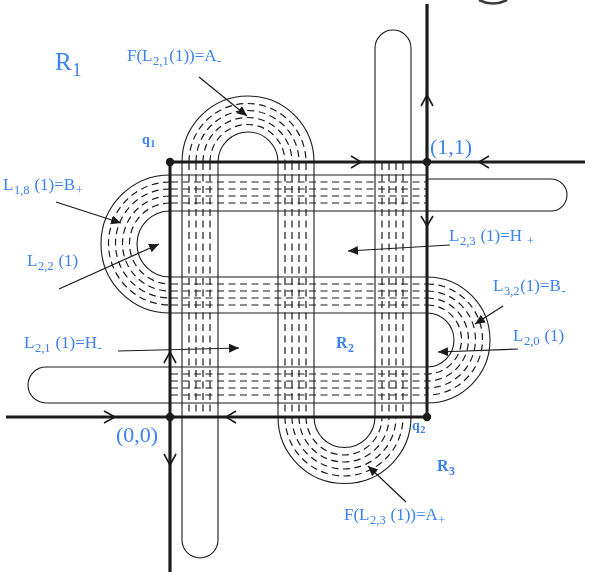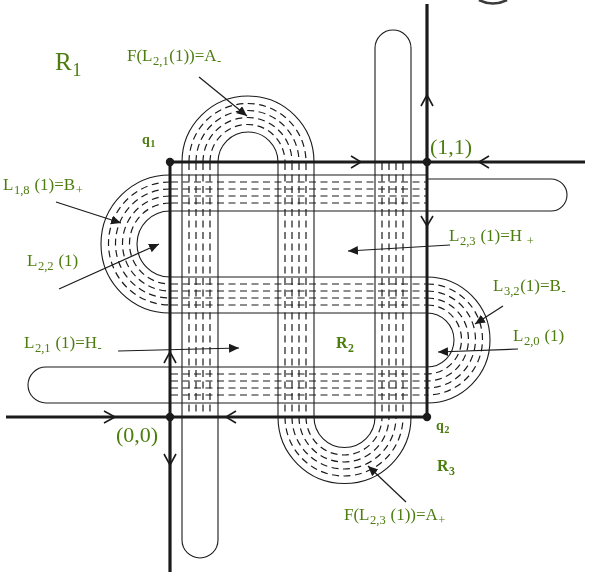--- a/index.html
+++ b/index.html
@@ -1,19 +1,19 @@
 <!DOCTYPE html>
 <html><head>
 <meta charset="utf-8">
 <style>
   html,body{margin:0;padding:0;background:#ffffff;}
   #figure{position:relative;width:606px;height:577px;background:#ffffff;overflow:hidden;
           font-family:"Liberation Serif","DejaVu Serif",serif;color:#141414;}
   #figure svg{position:absolute;left:0;top:0;}
-  .lbl{position:absolute;white-space:nowrap;font-size:17px;line-height:1.05;color:#4d7c0f;}
+  .lbl{position:absolute;white-space:nowrap;font-size:17px;line-height:1.05;color:#3b82f6;}
   .lbl .sub{font-size:0.74em;position:relative;top:0.33em;padding:0 0.5px;}
   .big{font-size:25px;}
   .med{font-size:16px;font-weight:bold;}
   .pt{font-size:22px;}
   .bold{font-weight:bold;font-size:14px;}
 </style>
 </head>
 <body>
 
 <div id="figure">
@@ -178,17 +178,17 @@
 <div class="lbl" style="left:493px;top:277px"><span>L</span><span class="sub">3,2</span><span>(1)=B</span><span class="sub">-</span></div>
 
 <div class="lbl" style="left:513px;top:327px"><span>L</span><span class="sub">2,0</span><span>&nbsp;(1)</span></div>
 
 <div class="lbl med" style="left:336px;top:335px"><span>R</span><span class="sub">2</span></div>
 
 <div class="lbl med" style="left:437px;top:458px"><span>R</span><span class="sub">3</span></div>
 
 <div class="lbl pt" style="left:116px;top:423px"><span>(0,0)</span></div>
 
-<div class="lbl bold" style="left:436px;top:419px"><span>q</span><span class="sub">2</span></div>
+<div class="lbl bold" style="left:412px;top:419px"><span>q</span><span class="sub">2</span></div>
 
 <div class="lbl" style="left:344px;top:506px"><span>F(L</span><span class="sub">2,3</span><span>&nbsp;(1))=A</span><span class="sub">+</span></div>
 
 </div>
 
 </body></html>

